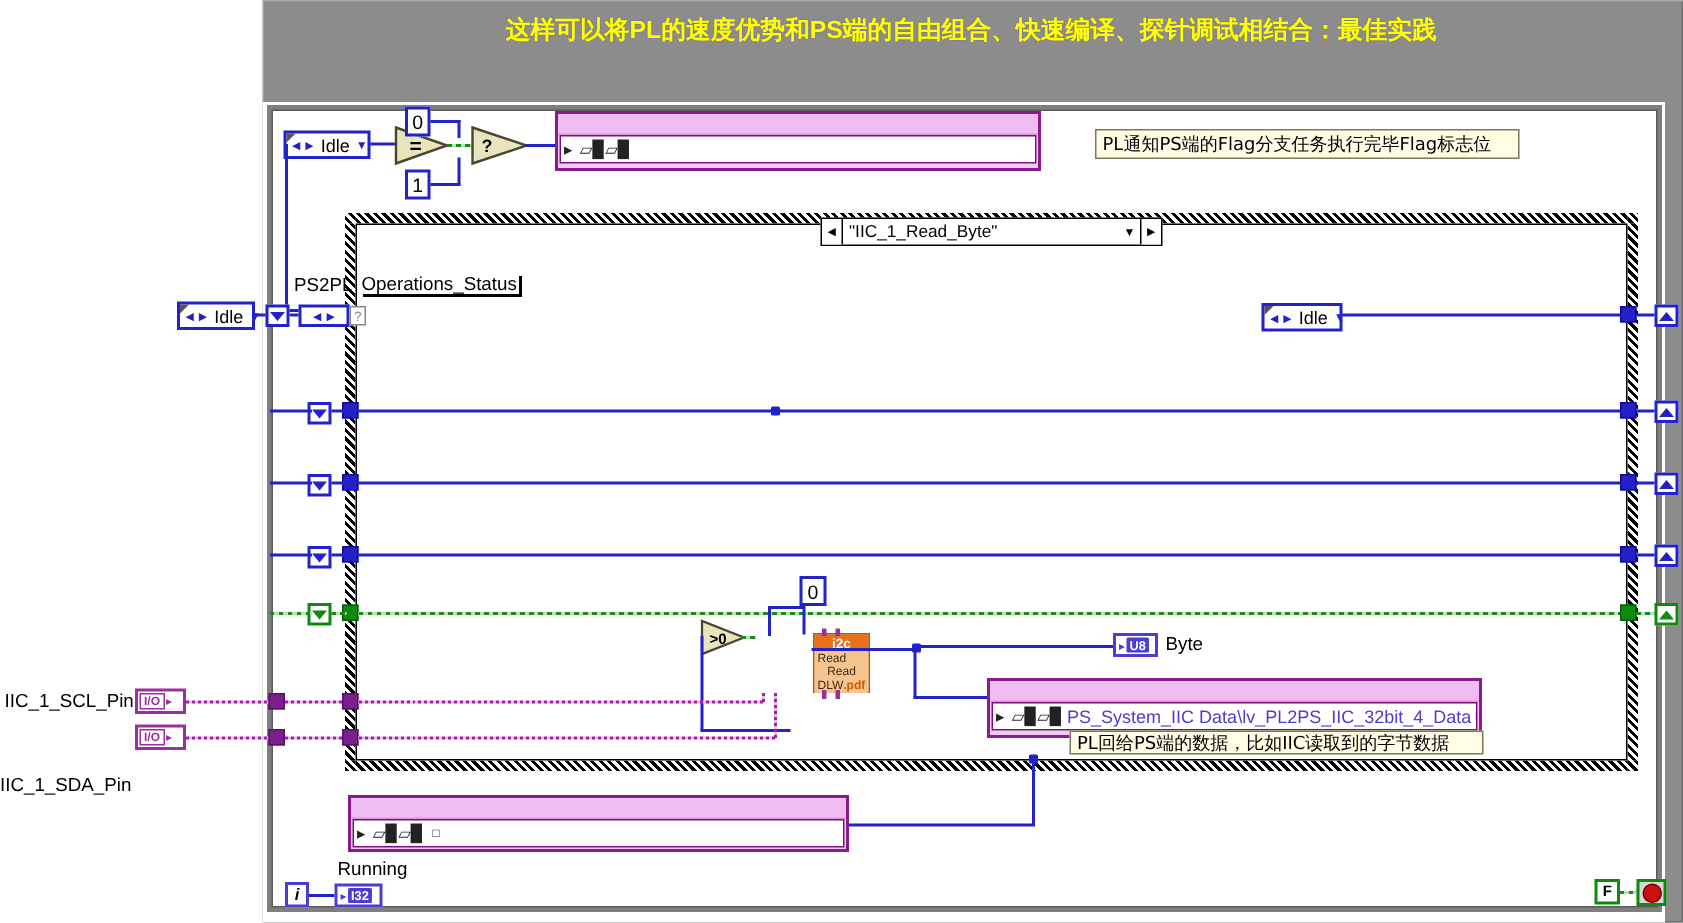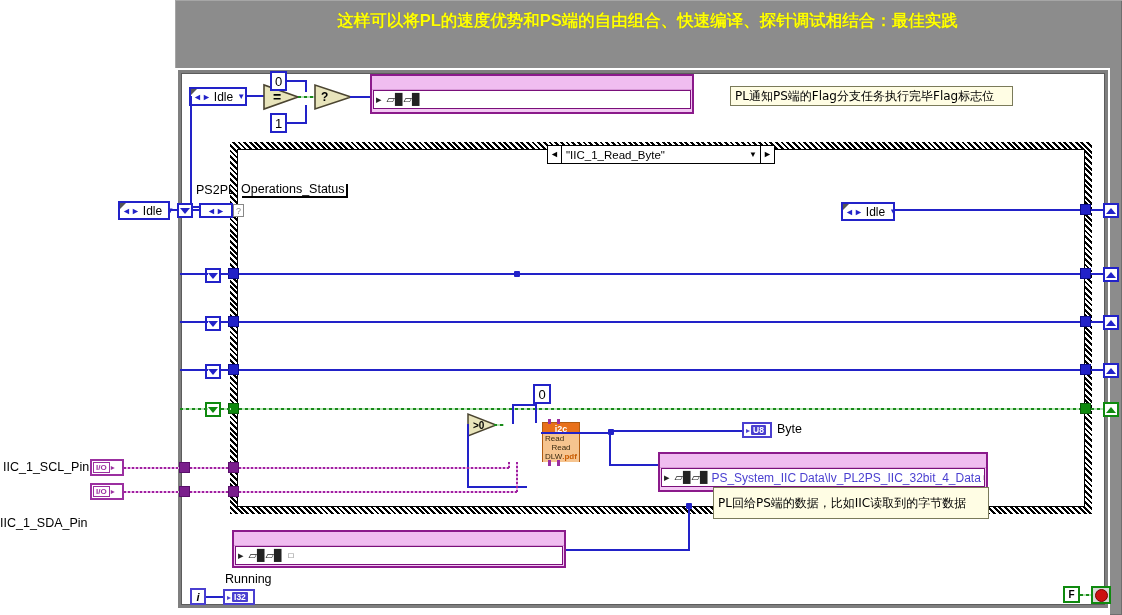--- a/index.html
+++ b/index.html
@@ -458,21 +458,21 @@
   <div class="fifo" style="left:658px;top:452px;width:330px;height:40px;">
     <div class="top"></div>
     <div class="row">
       <span class="glyph">▸</span>
       <span class="glyph">▱▉▱▉</span>
       <span class="lbl">PS_System_IIC Data\lv_PL2PS_IIC_32bit_4_Data</span>
       <span class="sq" style="margin-left:3px;">□</span>
     </div>
   </div>
 
-  <div class="note" style="left:713px;top:487px;width:276px;height:32px;">PL回给PS端的数据，比如IIC读取到的字节数据</div>
+  <div class="note" style="left:713px;top:487px;width:276px;height:16px;">PL回给PS端的数据，比如IIC读取到的字节数据</div>
 
   <div class="pinlabel" style="left:3px;top:460px;">IIC_1_SCL_Pin</div>
   <div class="term-io" style="left:90px;top:459px;width:34px;">
     <span class="iobox">I/O</span>
     <span class="ptr">▸</span>
   </div>
   <div class="wire-purple h" style="left:124px;top:467px;width:58px;"></div>
   <div class="tunnel" style="left:179px;top:462px;background:#7a1f8c;border-color:#5a0f6c;"></div>
   <div class="wire-purple h" style="left:190px;top:467px;width:42px;"></div>
   <div class="tunnel" style="left:228px;top:462px;background:#7a1f8c;border-color:#5a0f6c;"></div>

